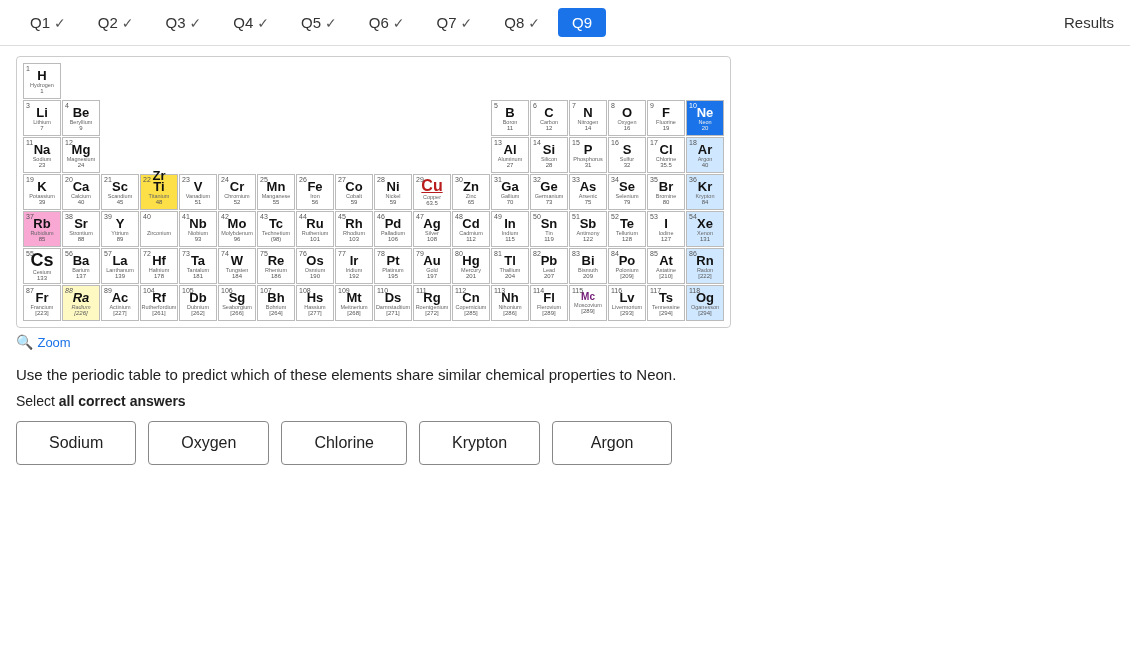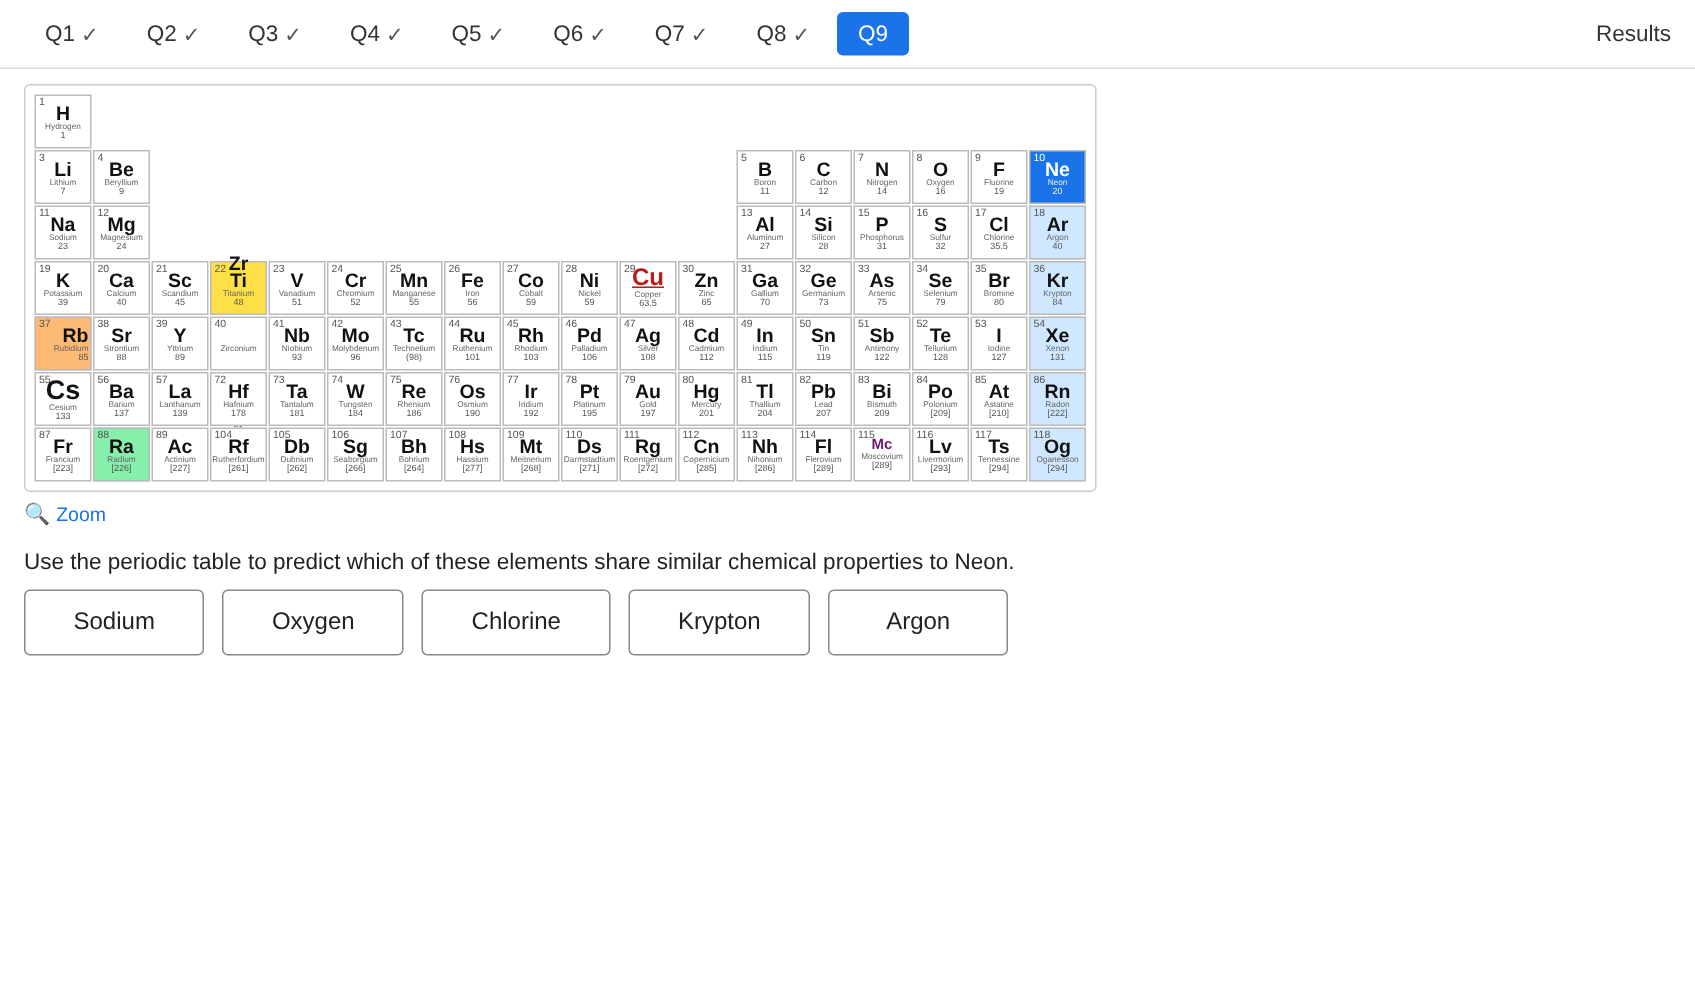--- a/index.html
+++ b/index.html
@@ -433,21 +433,21 @@
           <span class="symbol" style="color: rgb(17, 17, 17); font-size: 13px; font-weight: bold;">Br</span>
           <span class="element-name" style="color: rgb(102, 102, 102);">Bromine</span>
           <span class="atomic-weight" style="color: rgb(85, 85, 85);">80</span>
         </div>
         <div class="pt-cell" style="grid-area: 4 / 18; border: 1px solid rgb(187, 187, 187); background: rgb(208, 232, 255);">
           <span class="atomic-num" style="color: rgb(85, 85, 85);">36</span>
           <span class="symbol" style="color: rgb(17, 17, 17); font-size: 13px; font-weight: bold;">Kr</span>
           <span class="element-name" style="color: rgb(102, 102, 102);">Krypton</span>
           <span class="atomic-weight" style="color: rgb(85, 85, 85);">84</span>
         </div>
-        <div class="pt-cell" style="grid-area: 5 / 1; border: 1px solid rgb(187, 187, 187); background: #fdba74; align-items: flex-end;">
+        <div class="pt-cell" style="grid-area: 5 / 1; border: 1px solid rgb(187, 187, 187); background: #f9a8d4;">
           <span class="atomic-num" style="color: rgb(85, 85, 85);">37</span>
           <span class="symbol" style="color: rgb(17, 17, 17); font-size: 13px; font-weight: bold;">Rb</span>
           <span class="element-name" style="color: rgb(102, 102, 102);">Rubidium</span>
           <span class="atomic-weight" style="color: rgb(85, 85, 85);">85</span>
         </div>
         <div class="pt-cell" style="grid-area: 5 / 2; border: 1px solid rgb(187, 187, 187); background: rgb(255, 255, 255);">
           <span class="atomic-num" style="color: rgb(85, 85, 85);">38</span>
           <span class="symbol" style="color: rgb(17, 17, 17); font-size: 13px; font-weight: bold;">Sr</span>
           <span class="element-name" style="color: rgb(102, 102, 102);">Strontium</span>
           <span class="atomic-weight" style="color: rgb(85, 85, 85);">88</span>
@@ -655,21 +655,21 @@
           <span class="symbol" style="color: rgb(17, 17, 17); font-size: 13px; font-weight: bold;">Rn</span>
           <span class="element-name" style="color: rgb(102, 102, 102);">Radon</span>
           <span class="atomic-weight" style="color: rgb(85, 85, 85);">[222]</span>
         </div>
         <div class="pt-cell" style="grid-area: 7 / 1; border: 1px solid rgb(187, 187, 187); background: rgb(255, 255, 255);">
           <span class="atomic-num" style="color: rgb(85, 85, 85);">87</span>
           <span class="symbol" style="color: rgb(17, 17, 17); font-size: 13px; font-weight: bold;">Fr</span>
           <span class="element-name" style="color: rgb(102, 102, 102);">Francium</span>
           <span class="atomic-weight" style="color: rgb(85, 85, 85);">[223]</span>
         </div>
-        <div class="pt-cell" style="grid-area: 7 / 2; border: 1px solid rgb(187, 187, 187); background: #86efac;">
+        <div class="pt-cell" style="grid-area: 7 / 2; border: 1px solid rgb(187, 187, 187); background: #fef9c3; font-style: italic;">
           <span class="atomic-num" style="color: rgb(85, 85, 85);">88</span>
           <span class="symbol" style="color: rgb(17, 17, 17); font-size: 13px; font-weight: bold;">Ra</span>
           <span class="element-name" style="color: rgb(102, 102, 102);">Radium</span>
           <span class="atomic-weight" style="color: rgb(85, 85, 85);">[226]</span>
         </div>
         <div class="pt-cell" style="grid-area: 7 / 3; border: 1px solid rgb(187, 187, 187); background: rgb(255, 255, 255);">
           <span class="atomic-num" style="color: rgb(85, 85, 85);">89</span>
           <span class="symbol" style="color: rgb(17, 17, 17); font-size: 13px; font-weight: bold;">Ac</span>
           <span class="element-name" style="color: rgb(102, 102, 102);">Actinium</span>
           <span class="atomic-weight" style="color: rgb(85, 85, 85);">[227]</span>
@@ -770,20 +770,23 @@
   
   <div class="zoom-link">
     <span class="zoom-icon">🔍</span>
     <span>Zoom</span>
   </div>
 
   
   <div class="question-text">Use the periodic table to predict which of these elements share similar chemical properties to Neon.</div>
 
   
+  <div class="select-label">
+    <span>Select</span> <strong>all correct answers</strong>
+  </div>
 
   
   <div class="answer-buttons" id="answer-buttons-container">
       <button class="answer-btn">Sodium</button>
       <button class="answer-btn">Oxygen</button>
       <button class="answer-btn">Chlorine</button>
       <button class="answer-btn">Krypton</button>
       <button class="answer-btn">Argon</button>
     </div>
 

